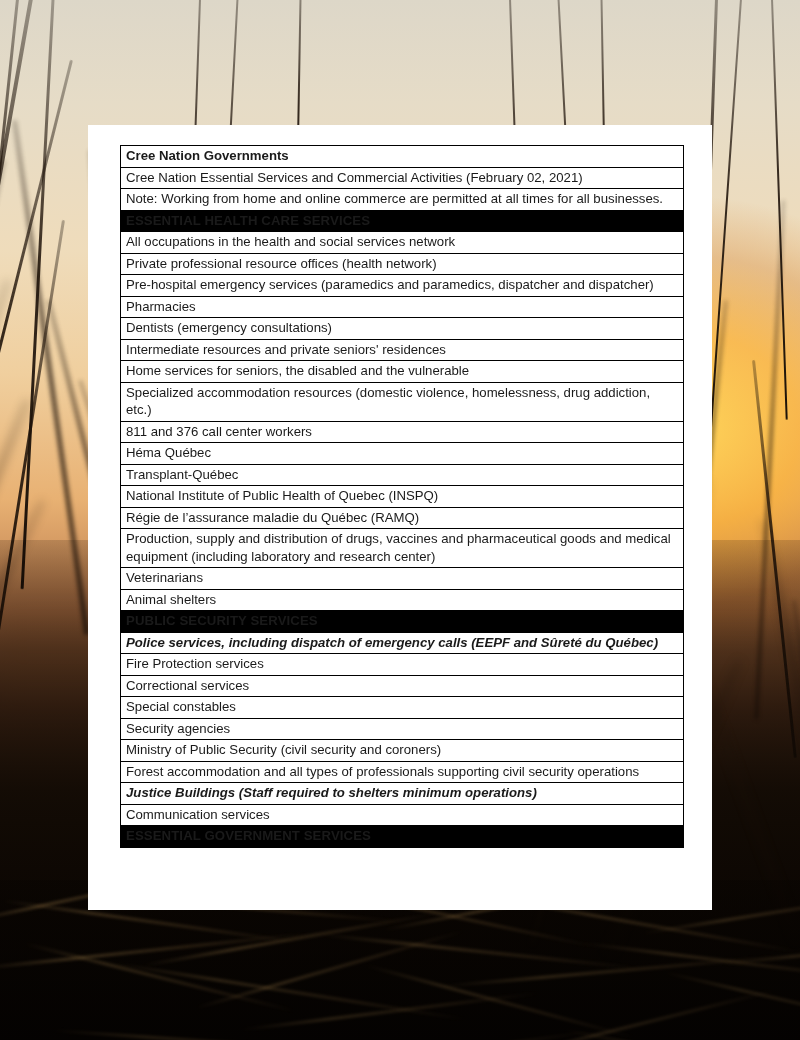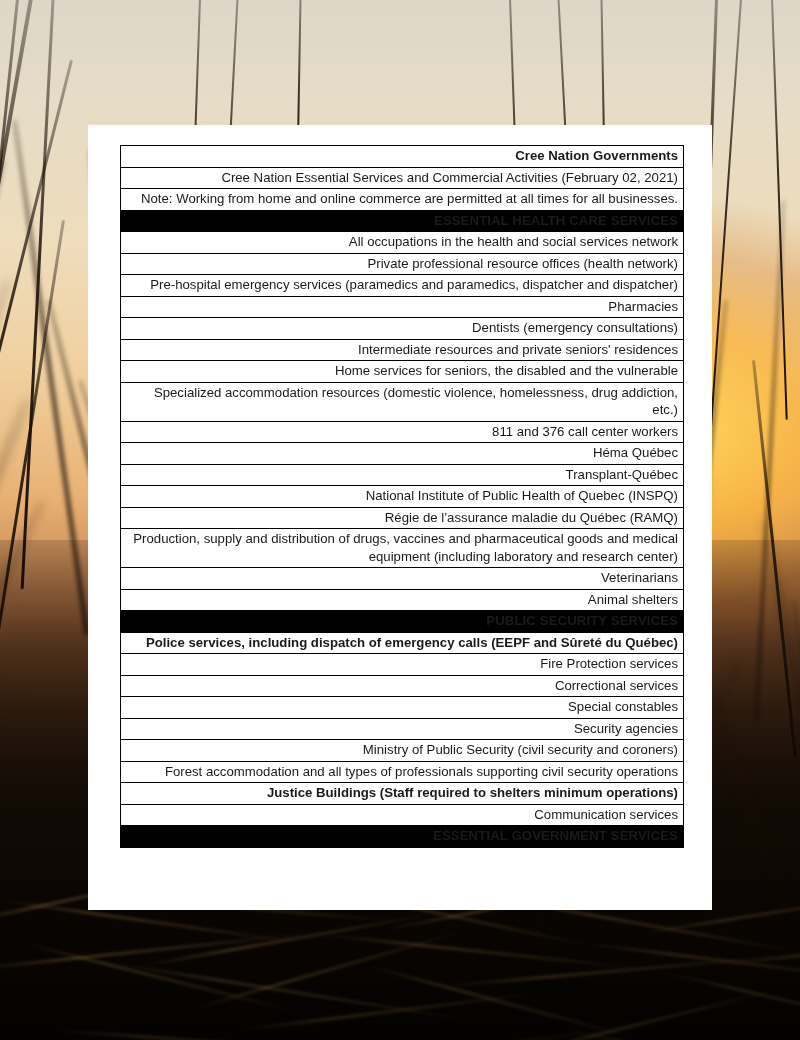--- a/index.html
+++ b/index.html
@@ -119,21 +119,20 @@
   }
 
   
   #doc-table {
     position: absolute;
     left: 32px;
     top: 20px;
     width: 564px;
     border-collapse: collapse;
     table-layout: fixed;
-    text-align: right;
   }
   #doc-table td {
     border: 1px solid #000000;
     padding: 1px 5px 2px 5px;
     font-size: 13.2px;
     line-height: 17.5px;
     color: #1a1a1a;
     vertical-align: top;
     word-wrap: break-word;
   }
@@ -157,20 +156,21 @@
     letter-spacing: 0.1px;
     padding-top: 2px;
     padding-bottom: 3px;
     line-height: 15px;
     border-color: #000000;
   }
 
   
   td.row-emph {
     font-weight: bold;
+    font-style: italic;
     color: #000000;
     margin-left: 36px;
   }
 </style>
 </head>
 <body>
 
 <div id="photo-bg">
   <div id="bg-horizon"></div>
   <div id="bg-ground"></div>

